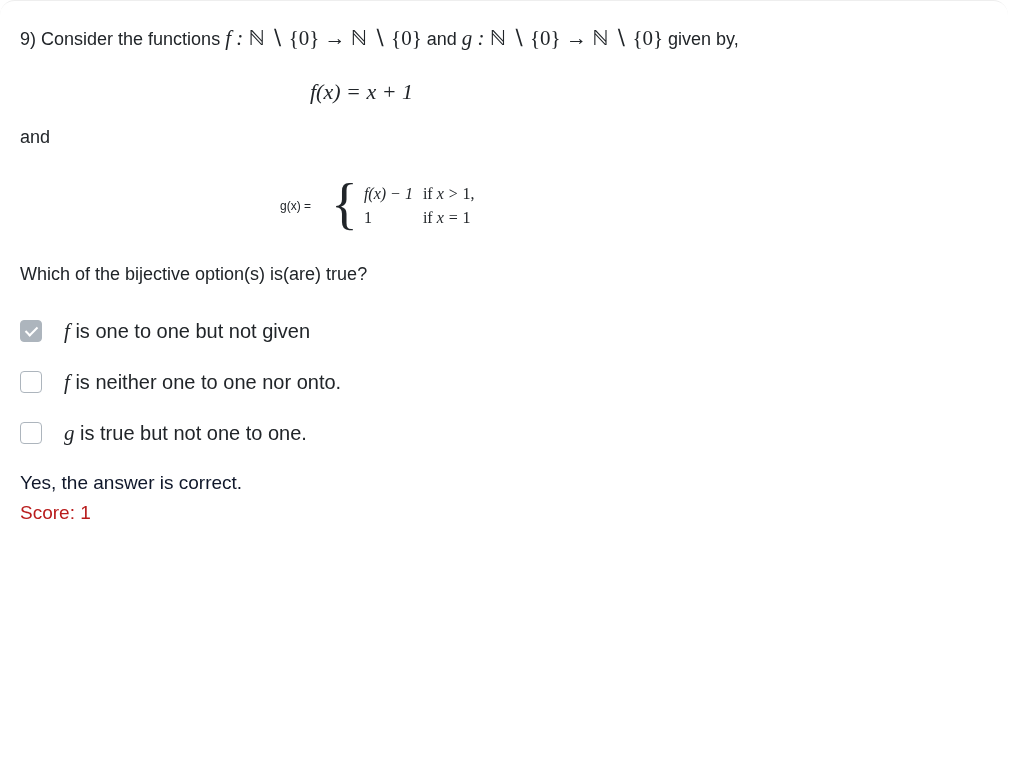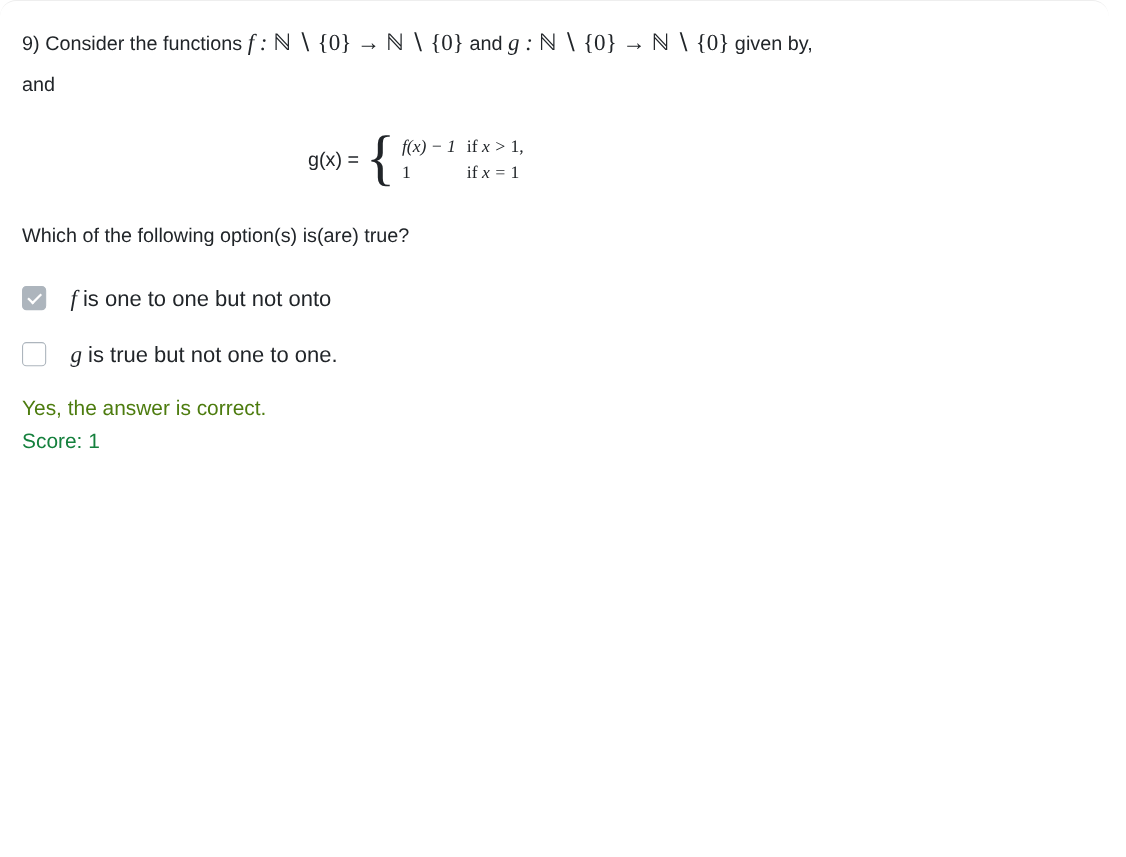--- a/index.html
+++ b/index.html
@@ -4,74 +4,81 @@
 <style>
   html,body{margin:0;padding:0;font-family:Arial,Helvetica,sans-serif;color:#212529;background:#fff;}
   .page{width:1008px;height:779px;box-sizing:border-box;padding:20px 20px 0 20px;border-top:1px solid #eee;border-radius:15px;}
   .question-text{font-size:18px;line-height:1.7;}
   .math-i{font-family:'Georgia','Times New Roman',serif;font-style:italic;font-size:21px;}
   .math-r{font-family:'Georgia','Times New Roman',serif;font-style:normal;font-size:21px;}
   .block-math{font-family:'Georgia','Times New Roman',serif;font-size:22px;margin:22px 0 22px 290px;}
   .block-math .fn{font-style:italic;}
   .and-word{font-size:18px;margin:10px 0 30px 0;}
   .gx-wrap{display:flex;align-items:center;margin:0 0 30px 260px;}
-  .gx-label{font-size:18px;margin-right:6px;}
+  .gx-label{font-size:12px;margin-right:20px;}
   .brace{font-family:'Georgia',serif;font-size:56px;line-height:56px;font-weight:normal;margin-right:4px;position:relative;top:-2px;}
   .cases{font-family:'Georgia','Times New Roman',serif;font-size:16px;}
   .cases td{padding:2px 8px 2px 0;white-space:nowrap;}
   .cases .fn{font-style:italic;}
   .subq{font-size:18px;margin:12px 0 34px 0;}
   .opts{margin-left:0;}
   .opt{display:flex;align-items:center;font-size:20px;margin-bottom:26px;}
   .cb{width:20px;height:20px;border:1px solid #adb5bd;border-radius:4px;margin-right:22px;flex-shrink:0;display:flex;align-items:center;justify-content:center;background:#fff;}
   .cb.checked{background:#adb5bd;border-color:#adb5bd;}
   .cb.checked::after{content:"";display:block;width:5px;height:10px;border:solid #fff;border-width:0 2px 2px 0;transform:rotate(45deg);margin-top:-2px;}
   .opt-text .mi{font-family:'Georgia','Times New Roman',serif;font-style:italic;font-size:21px;}
-  .feedback{color:#4d7c0f;font-size:19px;margin-top:8px;}
-  .score{color:#15803d;font-size:19px;margin-top:8px;}
+  .feedback{color:#0f172a;font-size:19px;margin-top:8px;}
+  .score{color:#b91c1c;font-size:19px;margin-top:8px;}
 </style>
 </head>
 <body>
 
 <div class="page">
 
   <div class="question-text">
     <span>9)</span>
     <span>Consider the functions</span>
     <span class="math-i">f : </span><span class="math-r">ℕ ∖ {0}</span><span class="math-r"> → </span><span class="math-r">ℕ ∖ {0}</span>
     <span>and</span>
     <span class="math-i">g : </span><span class="math-r">ℕ ∖ {0}</span><span class="math-r"> → </span><span class="math-r">ℕ ∖ {0}</span><span> given by,</span>
   </div>
 
+  <div class="block-math">
+    <span class="fn">f(x) = x + 1</span>
+  </div>
 
   <div class="and-word">and</div>
 
   <div class="gx-wrap">
     <span class="gx-label">g(x) =</span>
     <span class="brace">{</span>
     <table class="cases">
       <tbody>
           <tr>
         <td><span class="fn">f(x) − 1</span></td>
         <td><span>if </span><span class="fn">x &gt; </span><span>1,</span></td>
       </tr>
       <tr>
         <td><span>1</span></td>
         <td><span>if </span><span class="fn">x = </span><span>1</span></td>
       </tr>
     </tbody>
       </table>
   </div>
 
-  <div class="subq">Which of the following option(s) is(are) true?</div>
+  <div class="subq">Which of the bijective option(s) is(are) true?</div>
 
   <div class="opts">
     <div class="opt">
       <span class="cb checked"></span>
-      <span class="opt-text"><span class="mi">f</span><span> is one to one but not onto</span></span>
+      <span class="opt-text"><span class="mi">f</span><span> is one to one but not given</span></span>
+    </div>
+    <div class="opt">
+      <span class="cb"></span>
+      <span class="opt-text"><span class="mi">f</span><span> is neither one to one nor onto.</span></span>
     </div>
     <div class="opt">
       <span class="cb"></span>
       <span class="opt-text"><span class="mi">g</span><span> is true but not one to one.</span></span>
     </div>
   </div>
 
   <div class="feedback">Yes, the answer is correct.</div>
   <div class="score">
     <span>Score: </span><span>1</span>

